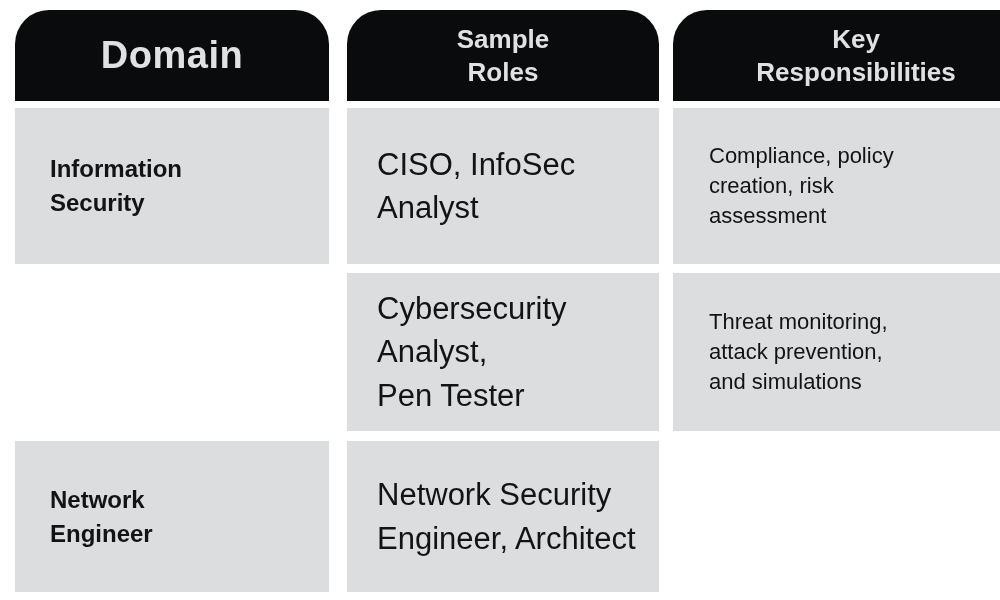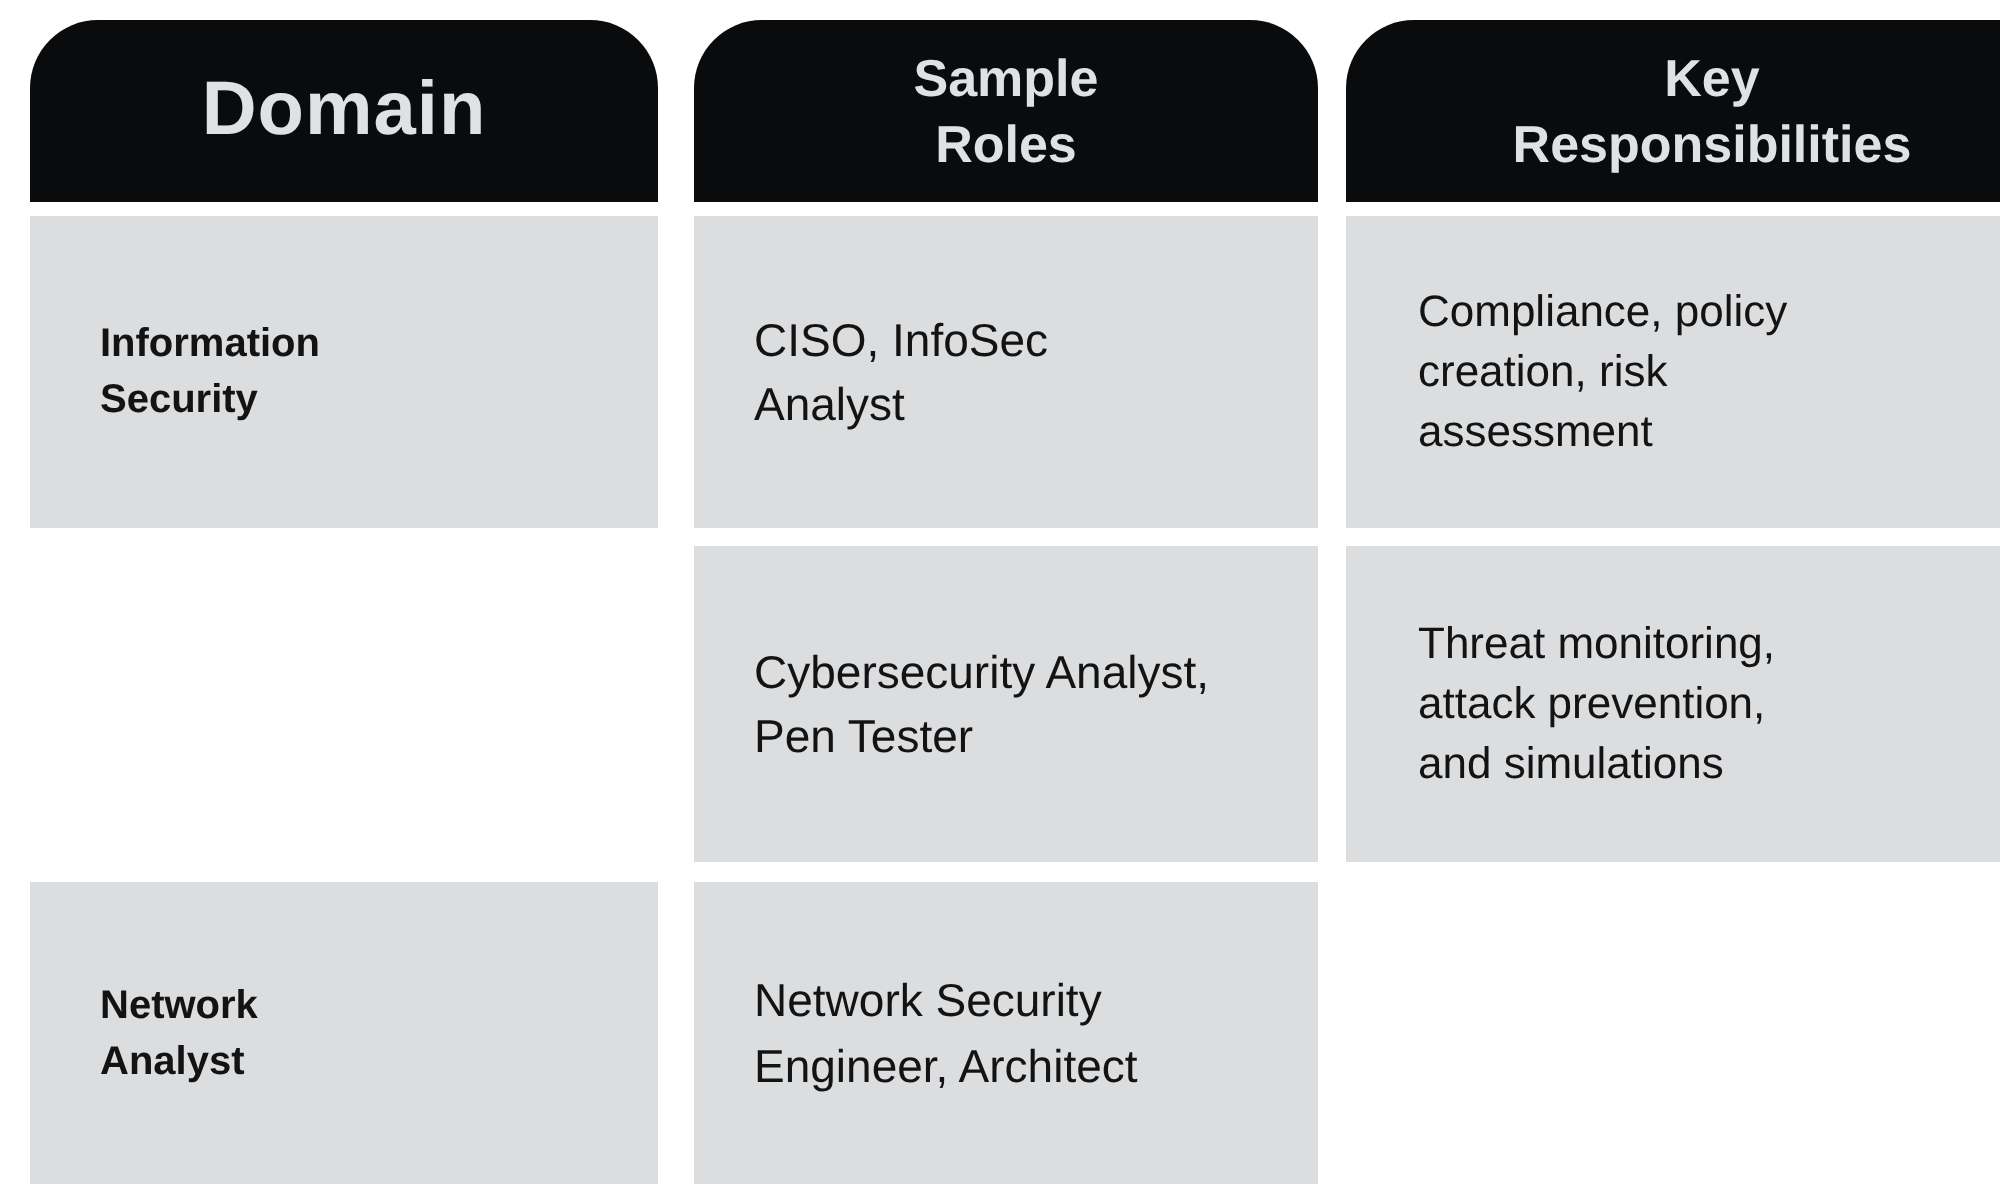--- a/index.html
+++ b/index.html
@@ -47,28 +47,28 @@
     background: #dcddde;
     color: #131314;
     display: flex;
     align-items: center;
     justify-content: flex-start;
     white-space: pre-line;
     text-align: left;
   }
   .body-cell.col0 {
     font-weight: bold;
-    font-size: 20px;
+    font-size: 24px;
     line-height: 1.4;
     padding-left: 35px;
     padding-right: 4px;
   }
   .body-cell.col1 {
     font-weight: 400;
-    font-size: 23px;
+    font-size: 31px;
     line-height: 1.4;
     padding-left: 30px;
     padding-right: 10px;
   }
   .body-cell.col2 {
     font-weight: 400;
     font-size: 22px;
     line-height: 1.35;
     padding-left: 36px;
     padding-right: 8px;
@@ -93,17 +93,17 @@
 creation, risk
 assessment</div>
 
   <div class="cell body-cell row1 col1">Cybersecurity Analyst,
 Pen Tester</div>
   <div class="cell body-cell row1 col2">Threat monitoring,
 attack prevention,
 and simulations</div>
 
   <div class="cell body-cell row2 col0">Network
-Analyst</div>
+Engineer</div>
   <div class="cell body-cell row2 col1">Network Security
 Engineer, Architect</div>
 
 </div>
 
 </body></html>

